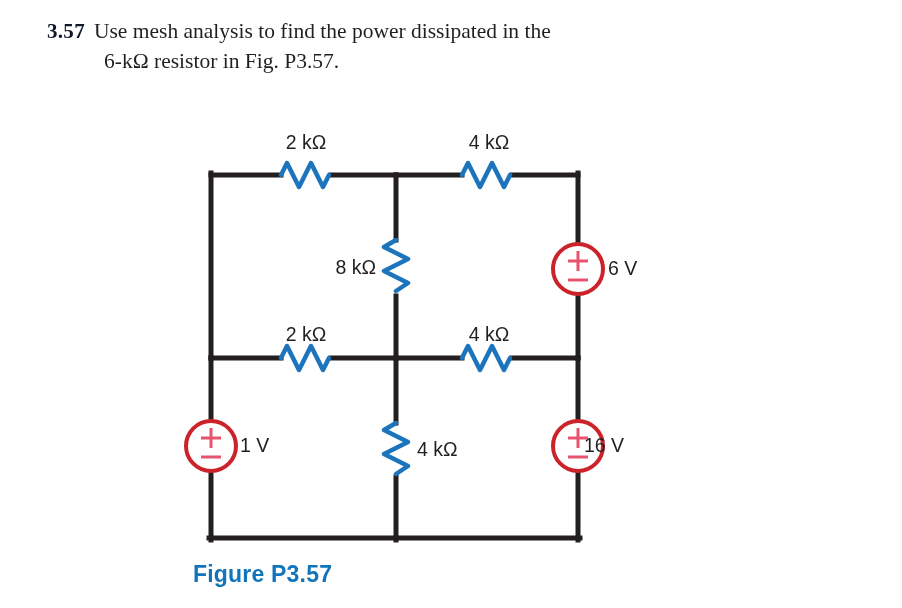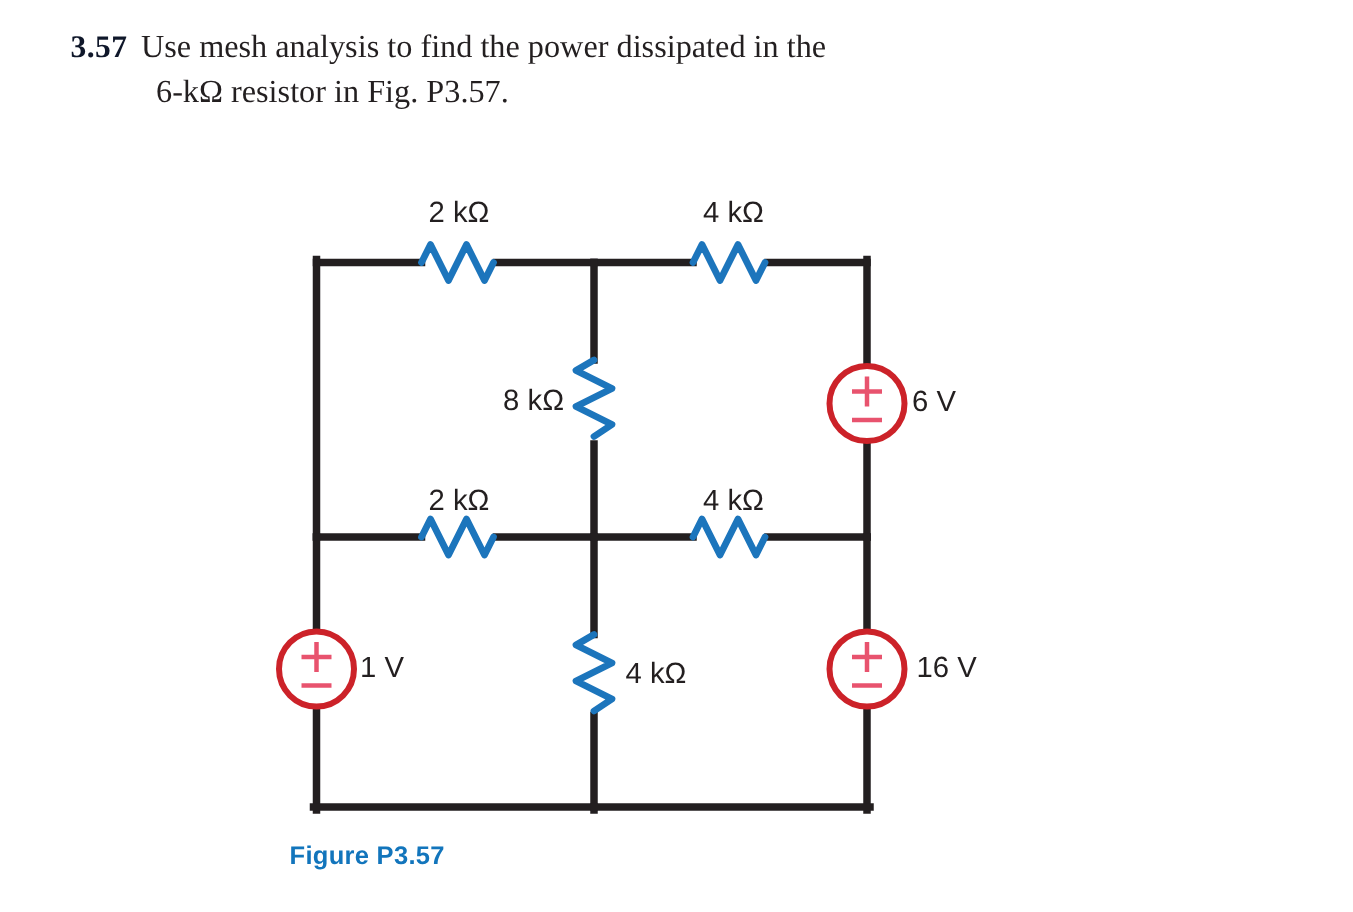--- a/index.html
+++ b/index.html
@@ -67,21 +67,21 @@
   .clabel.center { transform: translateX(-50%); }
   .clabel.rightal { transform: translateX(-100%); }
 
   
   #figure-caption {
     position: absolute;
     left: 193px;
     top: 561px;
     font-family: "Liberation Sans", sans-serif;
     font-weight: bold;
-    font-size: 17px;
+    font-size: 23px;
     color: #1275bc;
     letter-spacing: 0.2px;
     white-space: nowrap;
   }
 </style>
 </head>
 <body>
 
 <div id="problem-statement">
   <div class="prob-line">
@@ -184,16 +184,16 @@
   <div class="clabel center" style="left:306px; top:325px;">2 kΩ</div>
 
   <div class="clabel center" style="left:489px; top:325px;">4 kΩ</div>
 
   <div class="clabel" style="left:417px; top:440px;">4 kΩ</div>
 
   <div class="clabel" style="left:608px; top:259px;">6 V</div>
 
   <div class="clabel" style="left:240px; top:436px;">1 V</div>
 
-  <div class="clabel" style="left:611px; top:436px;">16 V</div>
+  <div class="clabel" style="left:584px; top:436px;">16 V</div>
 </div>
 
 <div id="figure-caption">Figure P3.57</div>
 
 </body></html>

